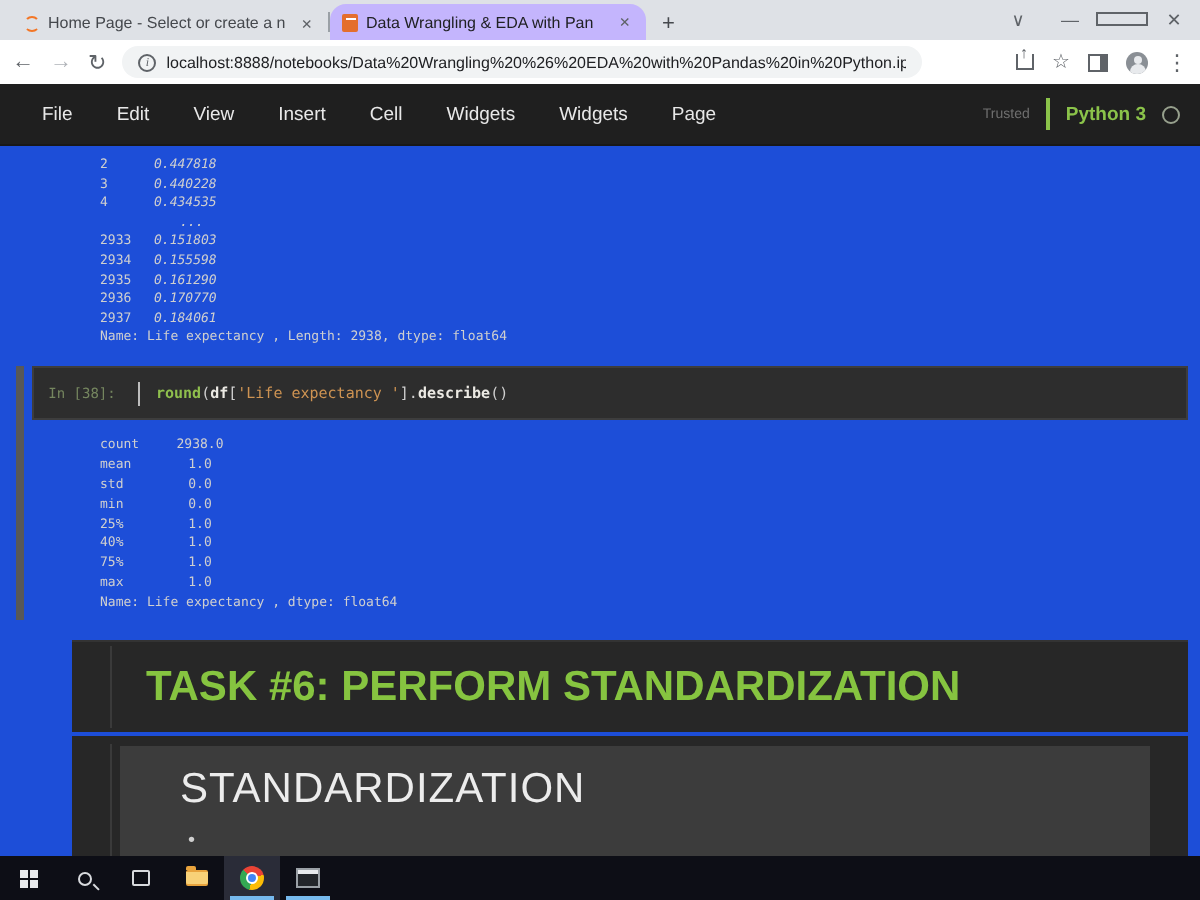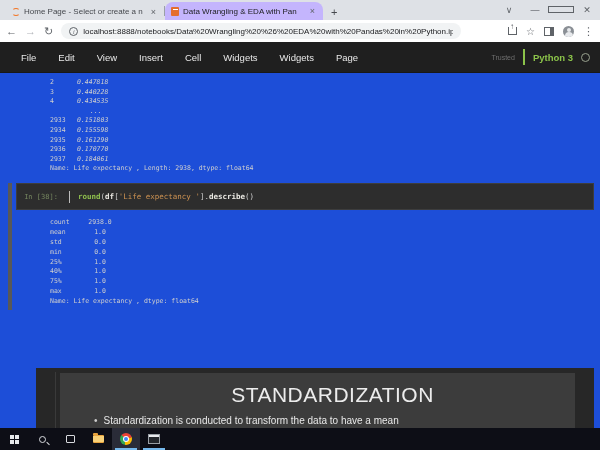--- a/index.html
+++ b/index.html
@@ -85,21 +85,21 @@
   .mdcell { position:absolute; top:278px; left:36px; right:6px; height:46px;
             background:#272727; border-top:1px solid #333; }
   .mdcell .divline { position:absolute; left:19px; top:2px; bottom:2px; width:1px; background:#3a3a3a; }
   .task-h { position:absolute; left:37px; top:0; height:46px; line-height:46px;
             font-size:21px; font-weight:bold; color:#86c440; white-space:nowrap; }
 
   .slidecell { position:absolute; top:326px; left:36px; right:6px; bottom:0; background:#272727; }
   .slidecell .divline { position:absolute; left:19px; top:4px; bottom:0; width:1px; background:#3a3a3a; }
   .slide { position:absolute; left:24px; top:5px; width:515px; height:120px; background:#3c3c3c; }
   .slide-title { padding:10px 0 0 30px; font-size:21px; letter-spacing:0.5px;
-                 color:#ececec; font-weight:500;text-align:center; }
+                 color:#ececec; font-weight:500; }
   .bullet { display:flex; gap:6px; padding:8px 0 0 34px; font-size:10px; color:#e8e8e8; }
   .bullet .dot { color:#cfcfcf; }
 
   
   .taskbar { position:absolute; bottom:0; left:0; right:0; height:22px; background:#0d0e16;
              display:flex; align-items:stretch; }
   .slot { width:28px; display:flex; align-items:center; justify-content:center; position:relative; }
   .slot.open::after { content:""; position:absolute; bottom:0; left:3px; right:3px; height:2px; background:#76b9ed; }
   .slot.front { background:#2a2c38; }
   .win-logo { display:grid; grid-template-columns:4px 4px; grid-template-rows:4px 4px; gap:1px; }
@@ -261,28 +261,31 @@
           <span class="l">75%</span>
           <span class="v">1.0</span>
         </div>
       <div class="drow">
           <span class="l">max</span>
           <span class="v">1.0</span>
         </div>
       <div class="dfoot">Name: Life expectancy , dtype: float64</div>
     </div>
 
+    <div class="mdcell">
+      <span class="divline"></span>
+      <div class="task-h">TASK #6: PERFORM STANDARDIZATION</div>
+    </div>
 
     <div class="slidecell">
       <span class="divline"></span>
       <div class="slide">
         <div class="slide-title">STANDARDIZATION</div>
         <div class="bullet">
           <span class="dot">•</span>
-          <span>Standardization is conducted to transform the data to have a mean</span>
         </div>
         <div class="bullet bl2">
           
         </div>
       </div>
     </div>
   </div>
 
   <div class="taskbar">
     <div class="slot">

